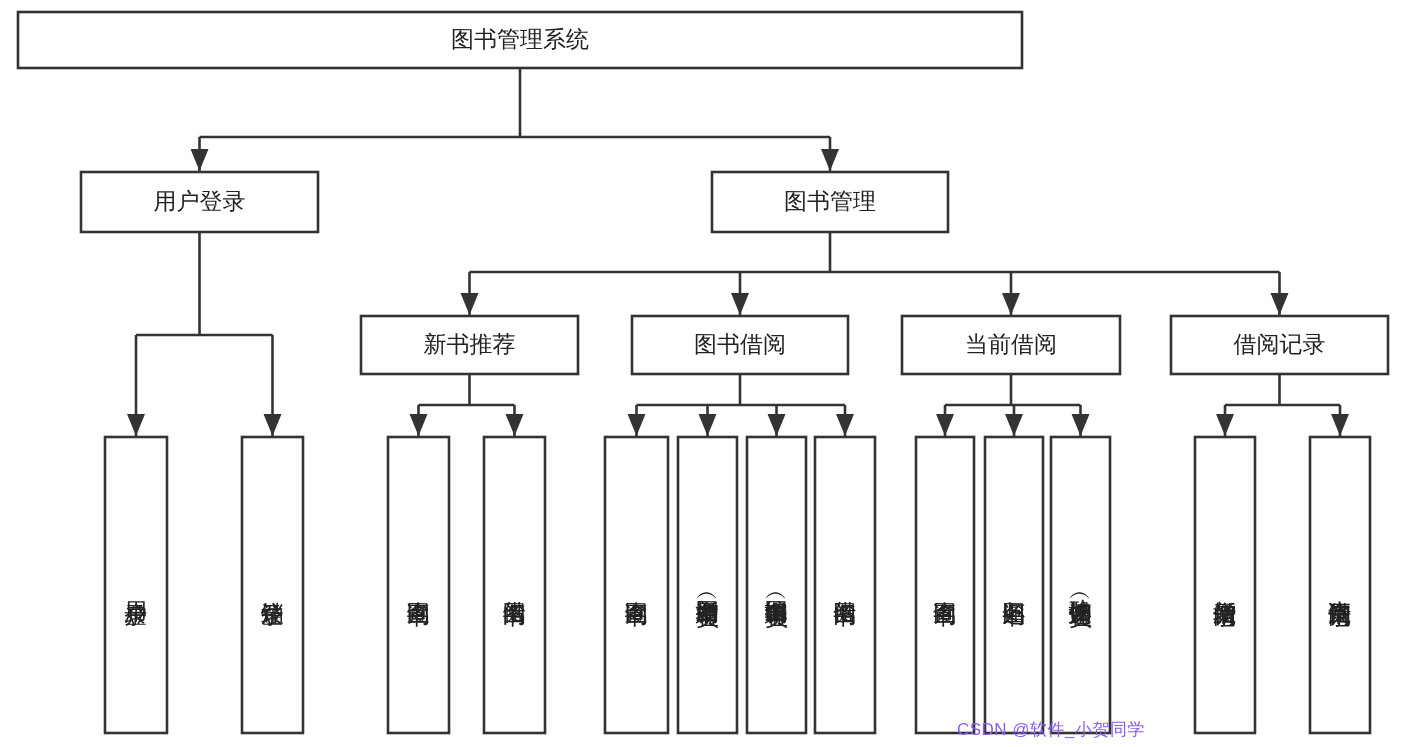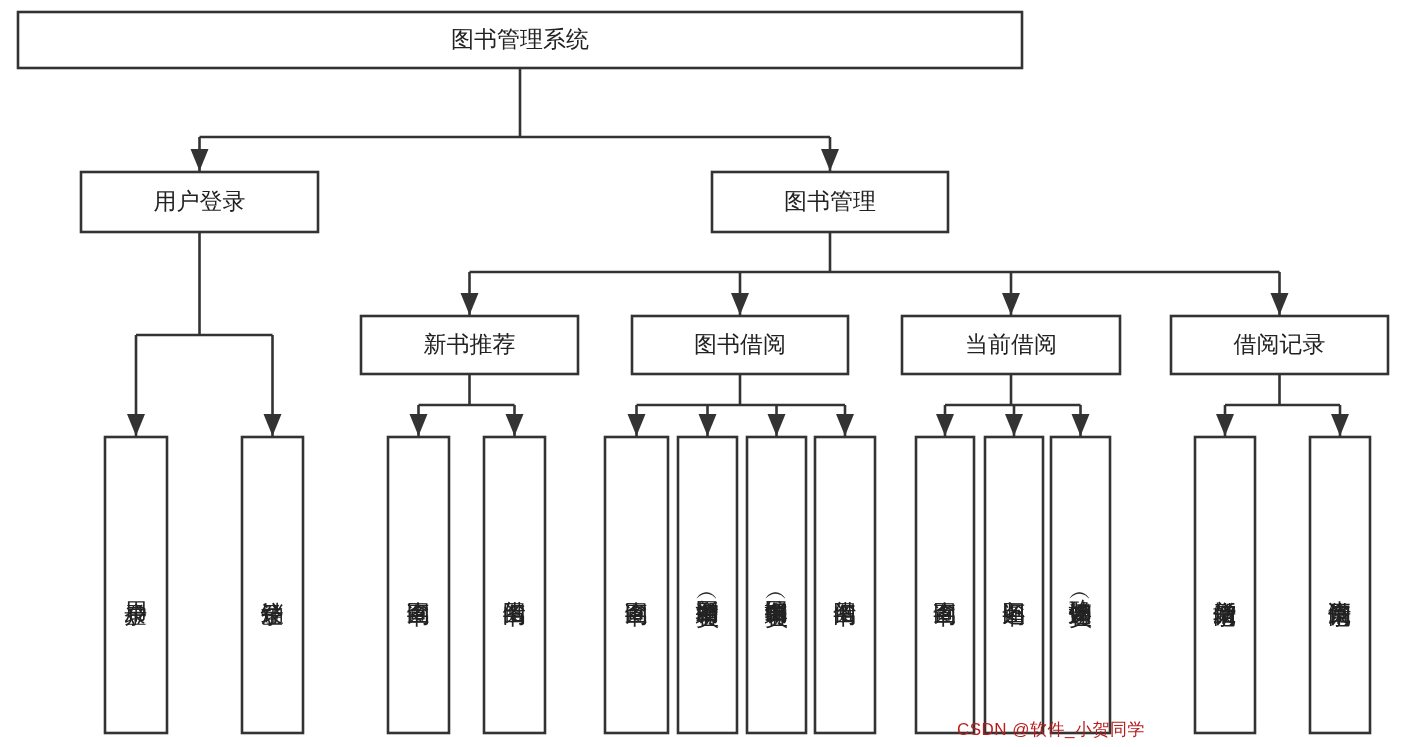--- a/index.html
+++ b/index.html
@@ -61,21 +61,21 @@
     letter-spacing: 1px;
     white-space: nowrap;
     pointer-events: none;
   }
   .watermark {
     position: absolute;
     right: 8px;
     bottom: 6px;
     font-family: "Liberation Sans", "DejaVu Sans", sans-serif;
     font-size: 17px;
-    color: #b91c1c;
+    color: #8b5cf6;
     letter-spacing: 0.5px;
     white-space: nowrap;
   }
 </style>
 </head>
 <body>
 
 <div id="diagram-root">
   <svg id="flow" viewBox="0 0 1405 747">
     <g id="edges-layer">

